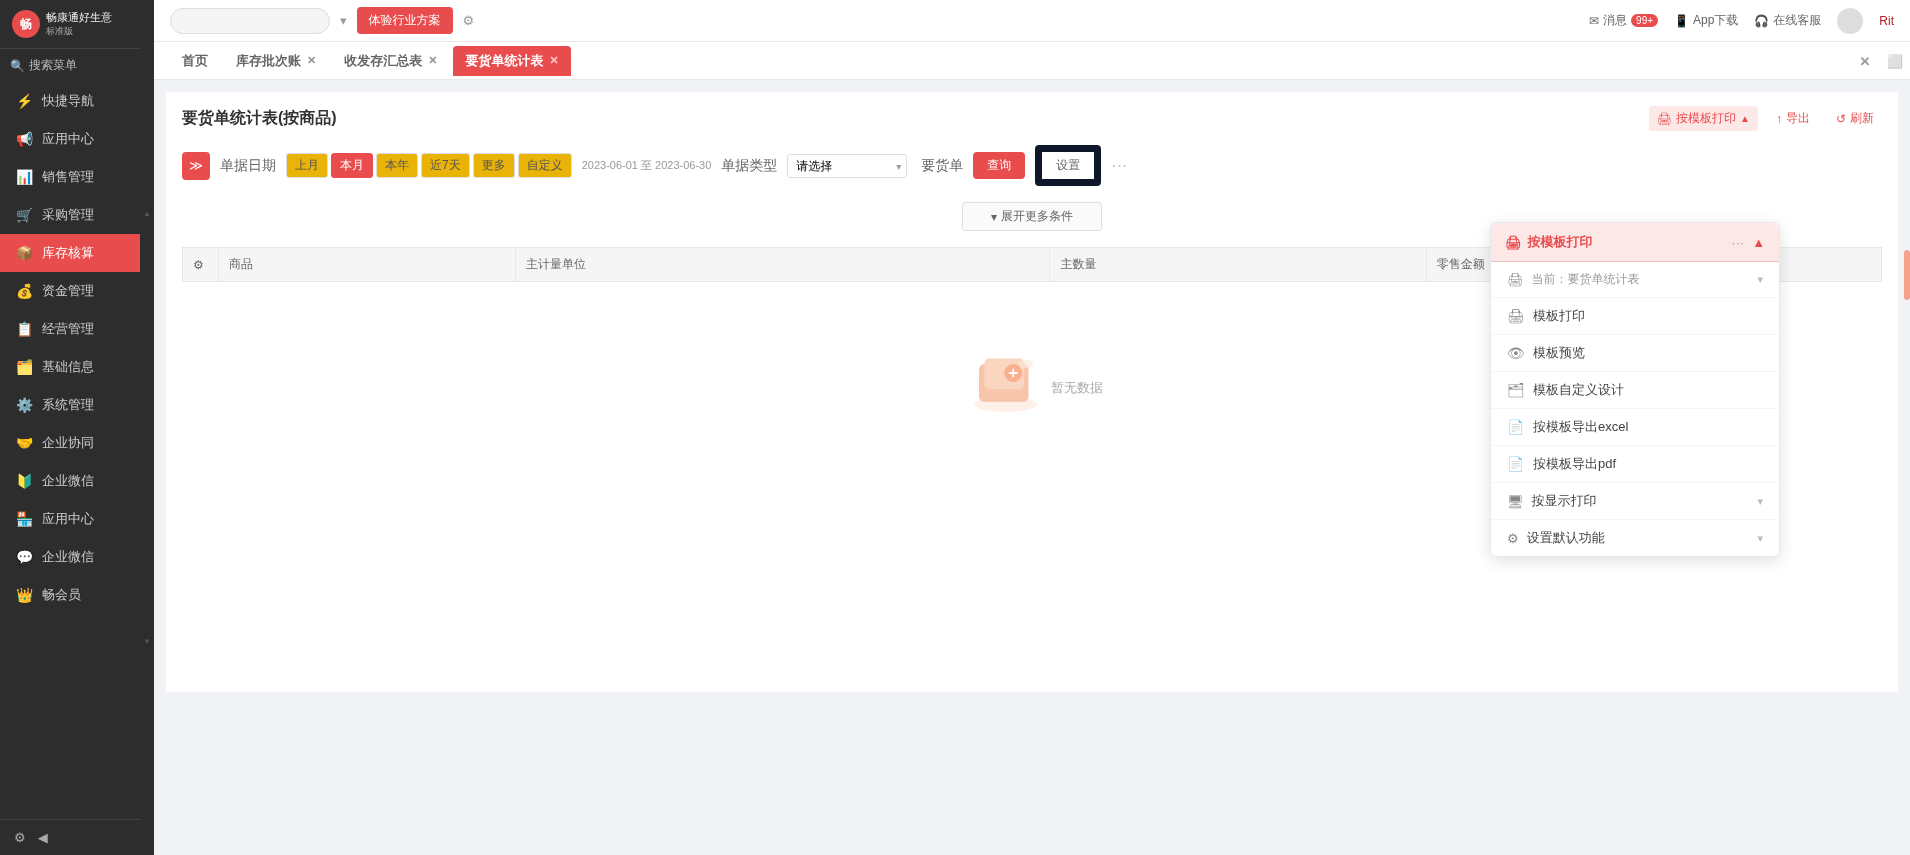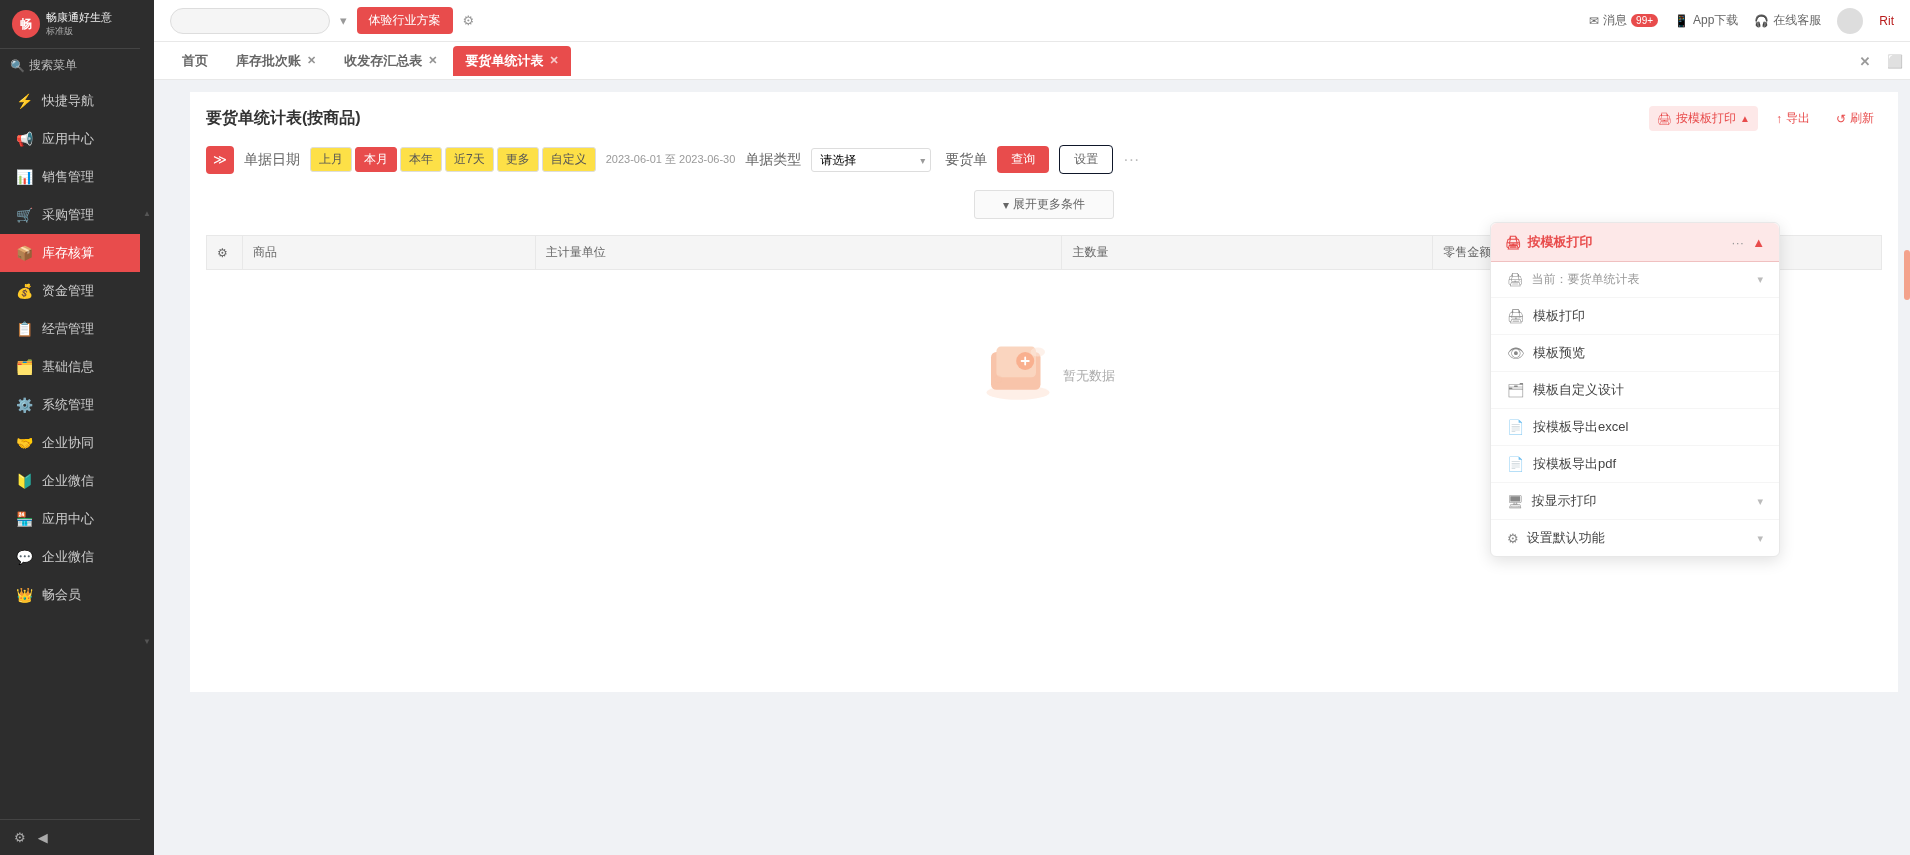--- a/index.html
+++ b/index.html
@@ -132,21 +132,20 @@
       padding: 12px;
       position: relative;
     }
 
     .page-card {
       background: #fff;
       border-radius: 0;
       padding: 14px 16px;
       min-height: 600px;
       position: relative;
-      margin-left: 24px;
     }
 
     .page-header {
       display: flex; align-items: center; justify-content: space-between;
       margin-bottom: 14px;
     }
     .page-title { font-size: 16px; font-weight: bold; color: #333; }
 
     .page-actions { display: flex; align-items: center; gap: 10px; }
     .action-btn {
@@ -166,21 +165,21 @@
     }
     .filter-expand-btn {
       width: 28px; height: 28px;
       background: #e84c4c; color: white;
       border: none; border-radius: 4px;
       cursor: pointer; display: flex; align-items: center; justify-content: center;
     }
     .filter-label { color: #666; font-size: 14px; }
     .date-btn {
       padding: 3px 8px; border: 1px solid #ddd; border-radius: 3px;
-      background: #fde047; cursor: pointer; font-size: 12px; color: #555;
+      background: #eab308; cursor: pointer; font-size: 12px; color: #555;
     }
     .date-btn.active { background: #e84c4c; color: white; border-color: #e84c4c; }
     .date-range { font-size: 11px; color: #999; }
 
     .filter-select {
       border: 1px solid #ddd; border-radius: 3px;
       padding: 4px 24px 4px 8px; font-size: 12px;
       background: #fff; min-width: 120px; cursor: pointer;
       position: relative;
     }
@@ -450,21 +449,21 @@
 
         <div class="select-wrapper">
           <select class="filter-select">
             <option>请选择</option>
           </select>
         </div>
 
         <span class="filter-label" style="margin-left:4px;">要货单</span>
 
         <button style="background:#e84c4c;color:white;border:none;border-radius:4px;padding:5px 14px;cursor:pointer;font-size:12px;">查询</button>
-        <button style="background:#fff;color:#666;border:1px solid #0f172a;border-radius:4px;padding:5px 14px;cursor:pointer;font-size:12px;">设置</button>
+        <button style="background:#fff;color:#666;border:7px solid #0f172a;border-radius:4px;padding:5px 14px;cursor:pointer;font-size:12px;">设置</button>
 
         <span style="color:#bbb;cursor:pointer;font-size:16px;">···</span>
       </div>
 
       <div style="display:flex;justify-content:center;margin:4px 0 10px;">
         <div class="expand-more">
           <span>▾</span>
           <span>展开更多条件</span>
         </div>
       </div>

